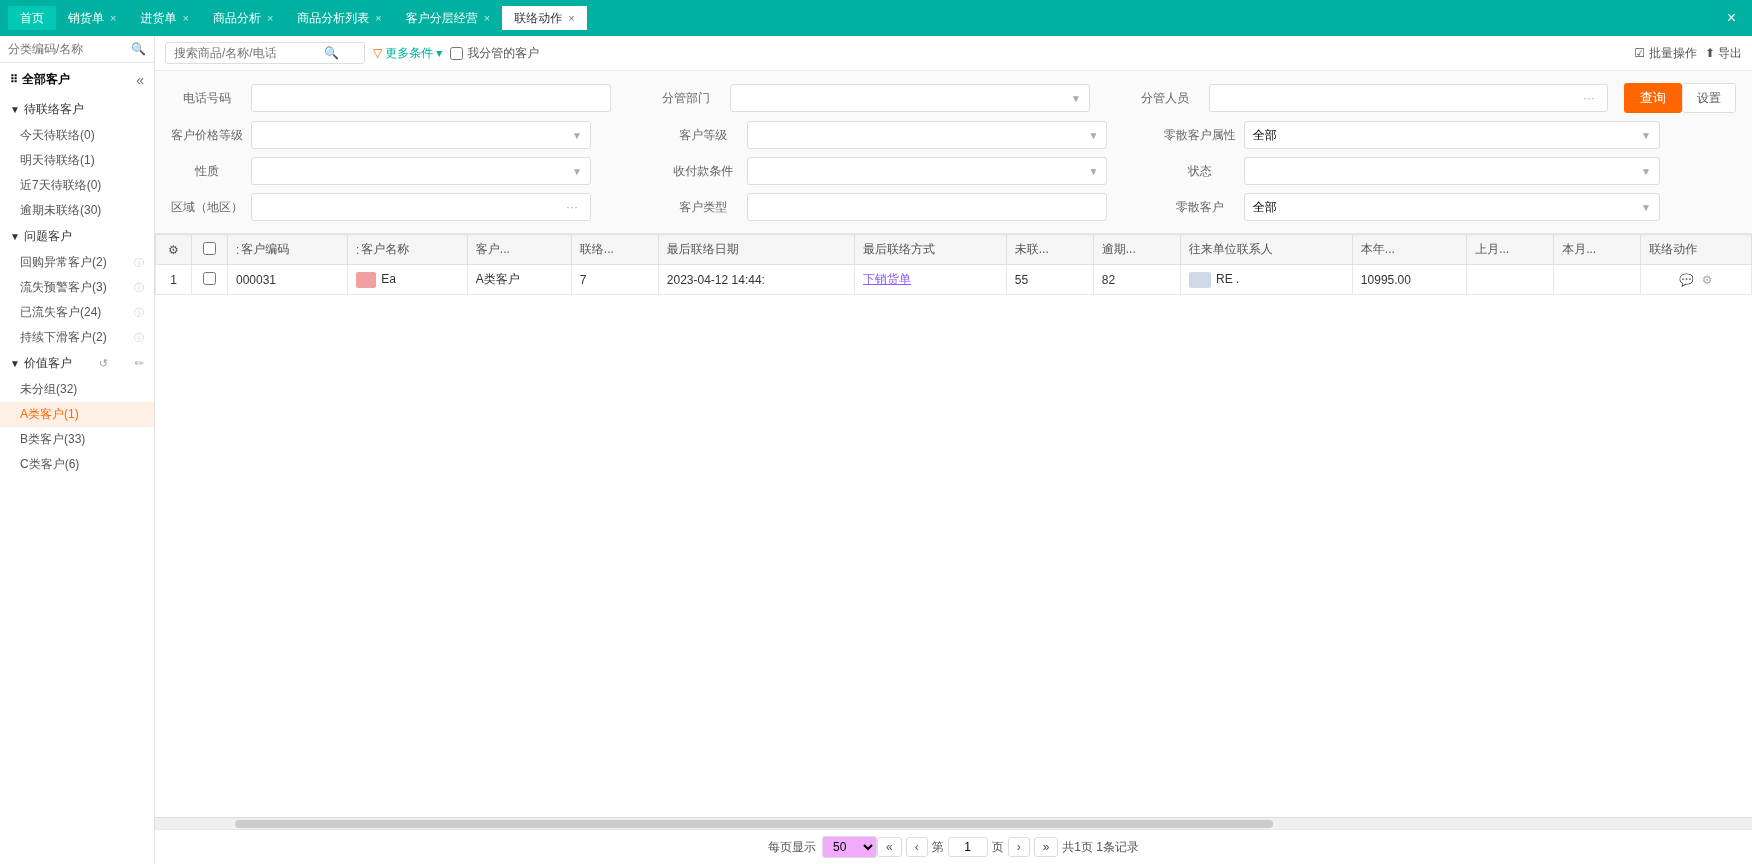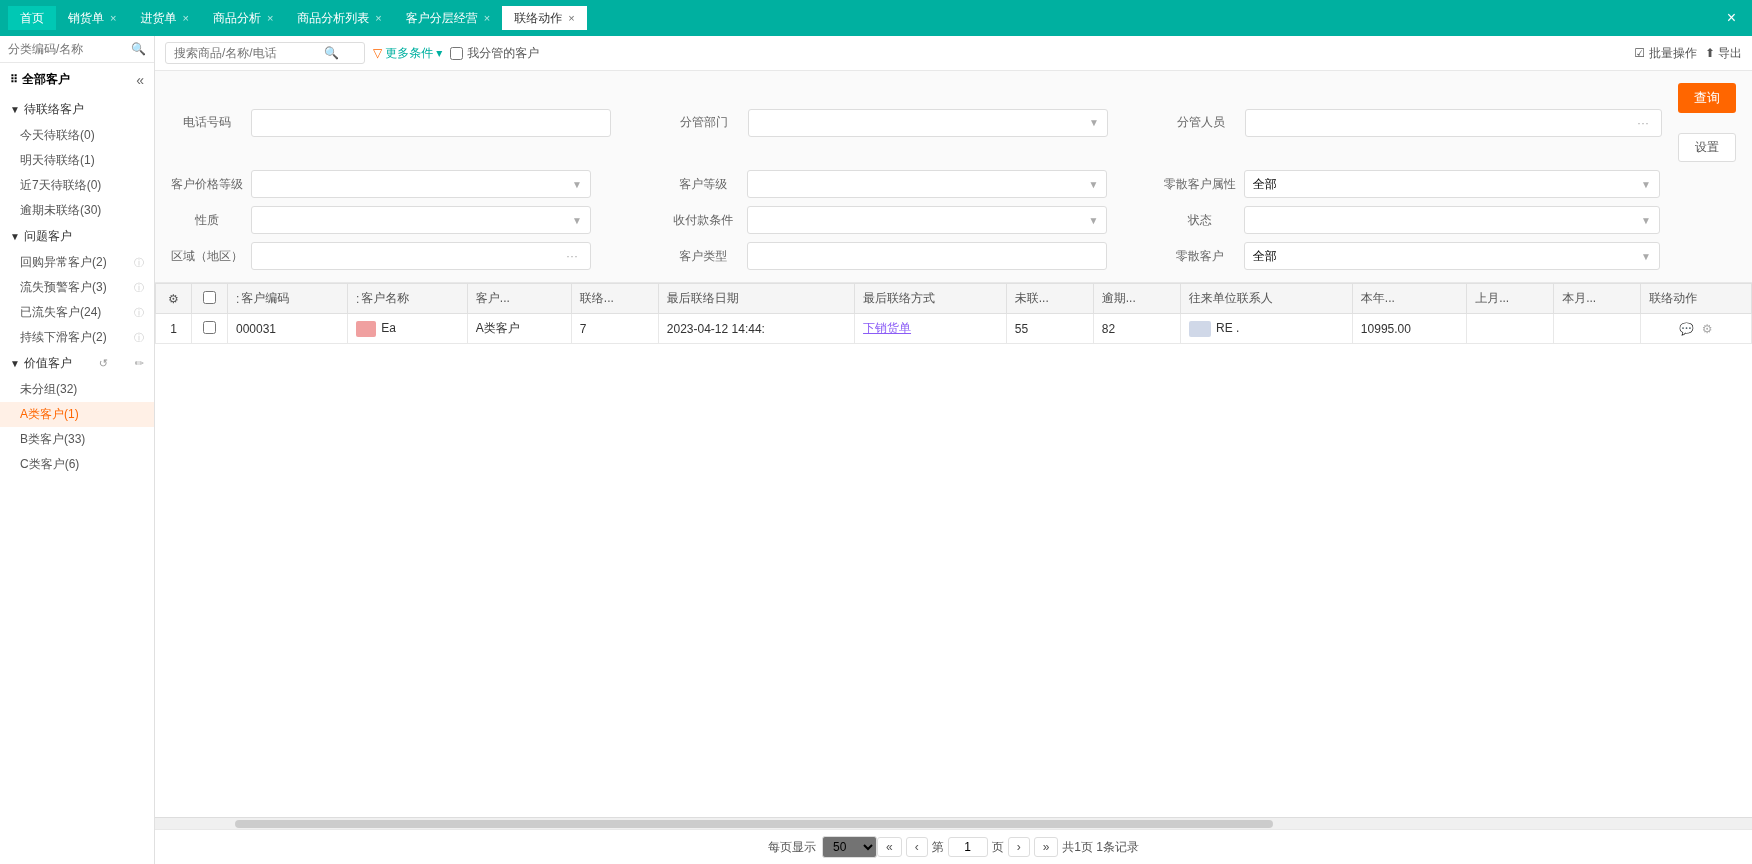--- a/index.html
+++ b/index.html
@@ -60,21 +60,21 @@
     thead tr { background: #f5f5f5; }
     th { border: 1px solid #e0e0e0; padding: 6px 8px; text-align: left; color: #555; font-weight: normal; white-space: nowrap; position: relative; }
     th .col-sort { display: inline-flex; align-items: center; gap: 2px; }
     td { border: 1px solid #e8e8e8; padding: 6px 8px; color: #333; white-space: nowrap; }
     tr:nth-child(even) td { background: #fafafa; }
     .link-text { color: #8b5cf6; text-decoration: underline; cursor: pointer; }
 
     
     .bottom-bar { display: flex; align-items: center; justify-content: center; padding: 6px 16px; background: #fff; border-top: 1px solid #e8e8e8; }
     .page-size-selector { display: flex; align-items: center; gap: 6px; color: #555; }
-    .page-size-select { border: 1px solid #ddd; border-radius: 3px; padding: 2px 6px; background: #737373; }
+    .page-size-select { border: 1px solid #ddd; border-radius: 3px; padding: 2px 6px; background: #f0abfc; }
     .pagination { display: flex; align-items: center; gap: 4px; color: #555; }
     .page-btn { border: 1px solid #ddd; background: #fff; padding: 2px 8px; border-radius: 3px; cursor: pointer; color: #555; }
     .page-input { border: 1px solid #ddd; border-radius: 3px; padding: 2px 6px; width: 40px; text-align: center; }
     .total-records { color: #555; }
 
     .scrollbar-container { height: 12px; background: #f0f0f0; border-top: 1px solid #ddd; position: relative; }
     .scrollbar-thumb { position: absolute; height: 8px; top: 2px; left: 5%; width: 65%; background: #ccc; border-radius: 4px; }
 
     .relative-wrap { position: relative; }
   </style>
@@ -227,21 +227,21 @@
             <span class="chevron">▼</span>
           </div>
         </div>
         <div class="filter-item">
           <span class="filter-label">分管人员</span>
           <div class="filter-select" style="flex:1;">
             <span></span>
             <span class="filter-dots">···</span>
           </div>
         </div>
-        <div style="display:flex;flex-direction:column;gap:20px;margin-left:16px;">
+        <div style="display:flex;flex-direction:row;gap:0;margin-left:16px;">
           <button class="btn-query">查询</button>
           <button class="btn-setting">设置</button>
         </div>
       </div>
 
       <div class="filter-row">
         <div class="filter-item">
           <span class="filter-label">客户价格等级</span>
           <div class="filter-select" style="max-width:340px;">
             <span></span>

